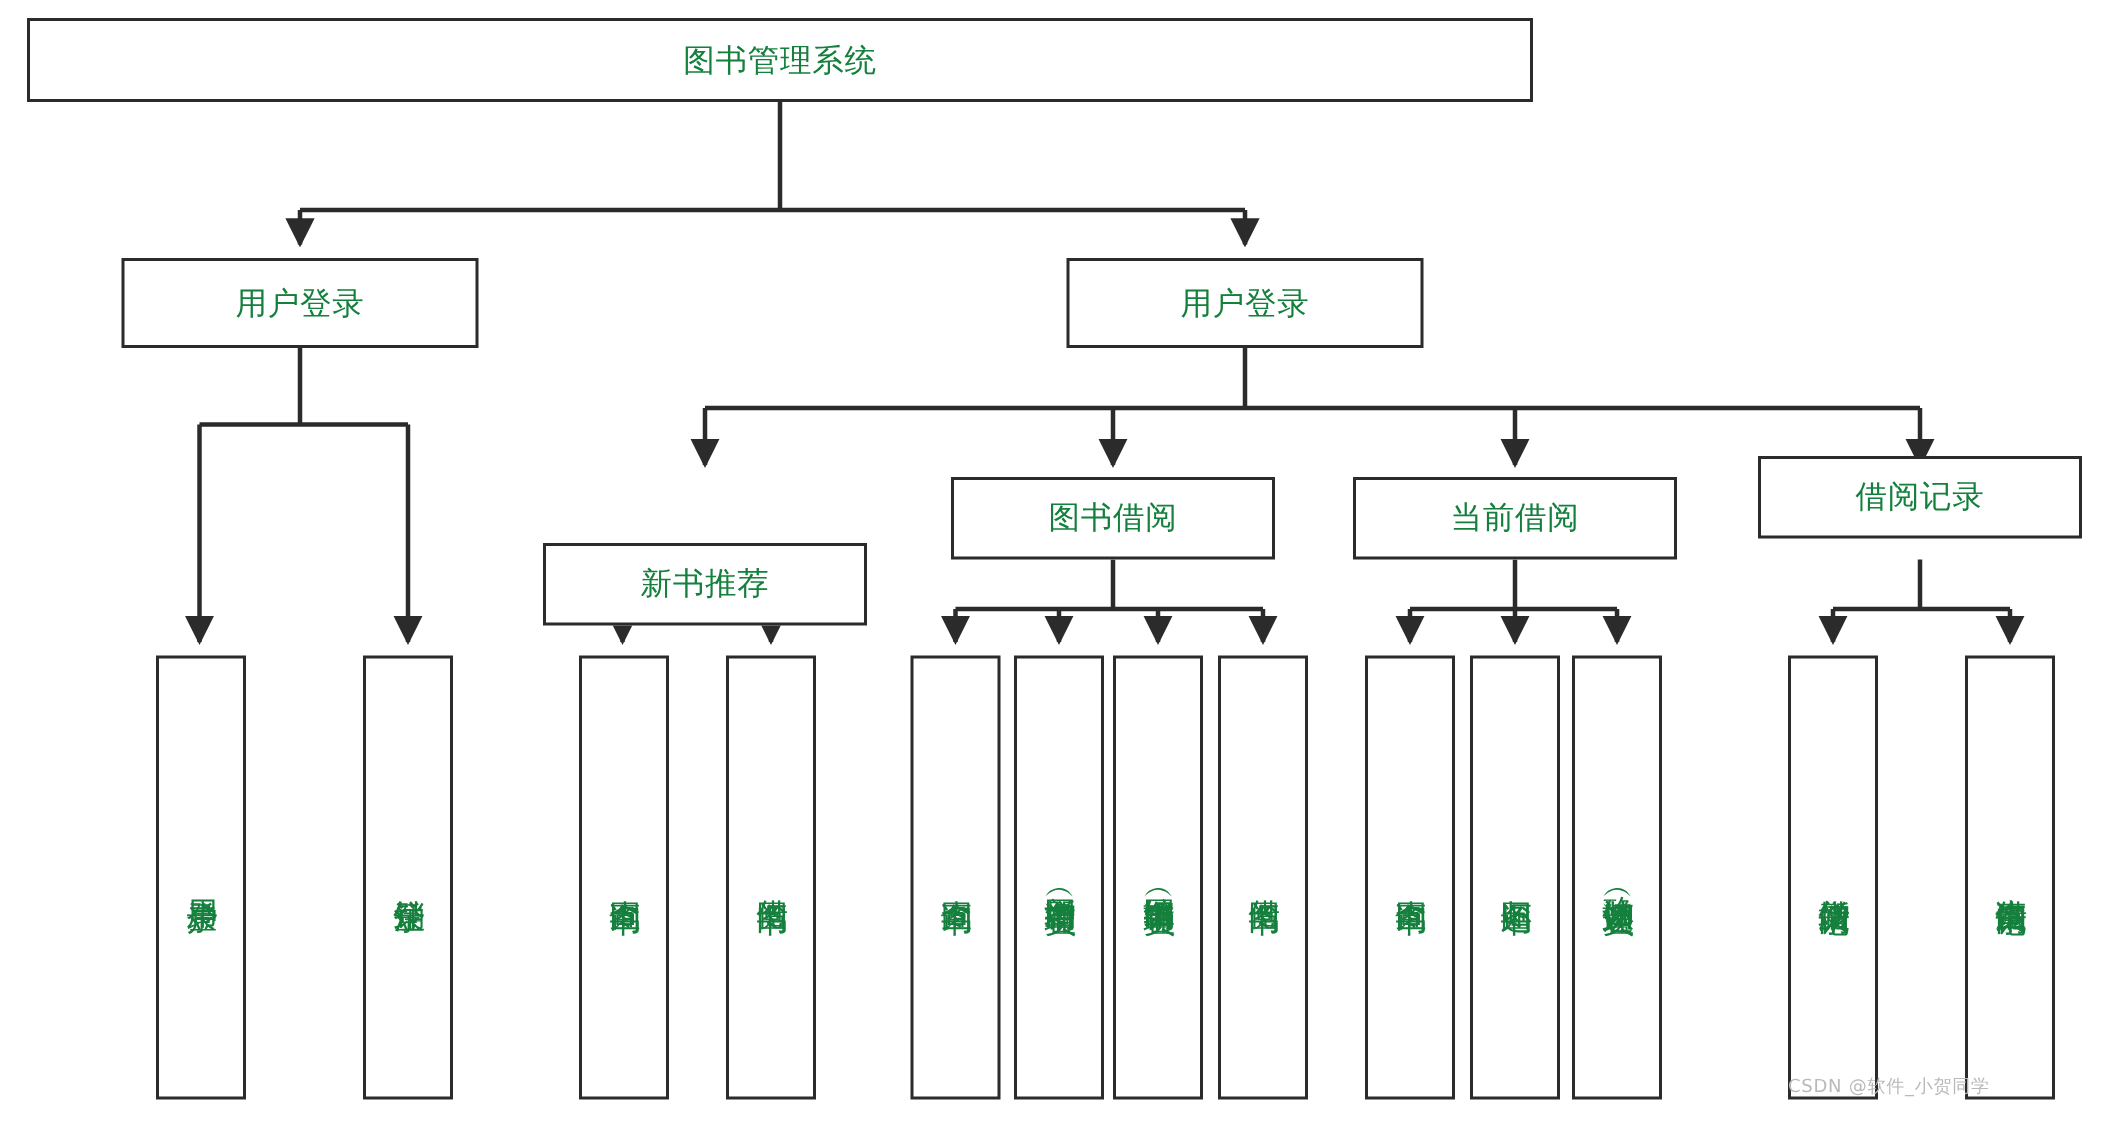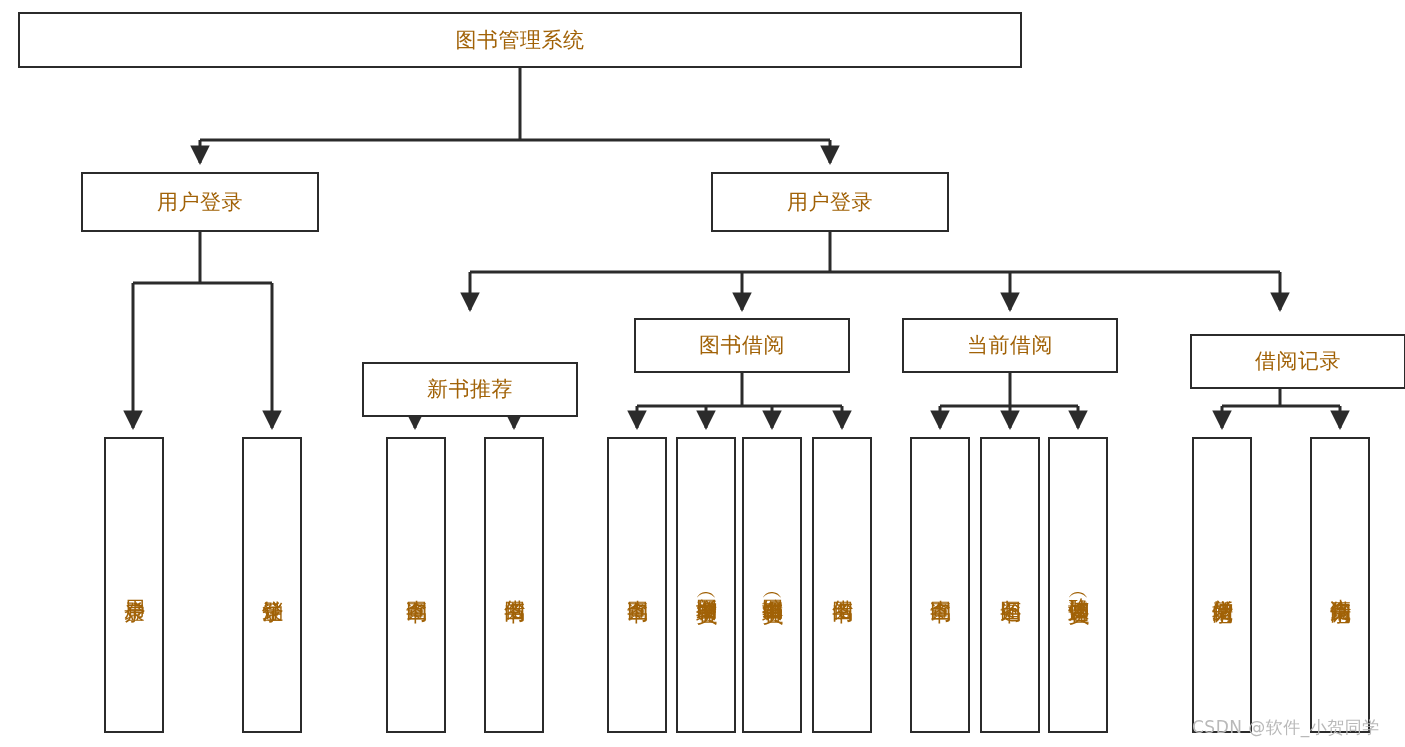--- a/index.html
+++ b/index.html
@@ -27,21 +27,21 @@
     pointer-events: none;
   }
   .node {
     position: absolute;
     box-sizing: border-box;
     background: #ffffff;
     border: 2px solid #2b2b2b;
     display: flex;
     align-items: center;
     justify-content: center;
-    color: #a16207;
+    color: #15803d;
   }
   .node-label {
     display: block;
     text-align: center;
     line-height: 1.18;
     letter-spacing: 0.5px;
   }
   .node-root .node-label,
   .node-l2 .node-label,
   .node-l3 .node-label {
@@ -53,21 +53,21 @@
   .node-leaf .node-label {
     writing-mode: vertical-rl;
     text-orientation: upright;
     font-size: 21px;
     line-height: 1.12;
     letter-spacing: 1px;
     white-space: nowrap;
   }
   .watermark {
     position: absolute;
-    font-size: 17px;
+    font-size: 12px;
     color: #b9b9b9;
     letter-spacing: 0.5px;
     white-space: nowrap;
     user-select: none;
     text-align: center;
   }
 </style>
 </head>
 <body>
 
@@ -137,21 +137,21 @@
 
   <div class="node node-l3" style="left:362px; top:318px; width:216px; height:55px;margin-top:44px;">
     <span class="node-label">新书推荐</span>
   </div>
   <div class="node node-l3" style="left:902px; top:318px; width:216px; height:55px;">
     <span class="node-label">当前借阅</span>
   </div>
   <div class="node node-l3" style="left:634px; top:318px; width:216px; height:55px;">
     <span class="node-label">图书借阅</span>
   </div>
-  <div class="node node-l3" style="left:1172px; top:334px; width:216px; height:55px;margin-left:18px;">
+  <div class="node node-l3" style="left:1172px; top:304px; width:216px; height:55px;">
     <span class="node-label">借阅记录</span>
   </div>
 
   <div class="node node-leaf" style="left:104px; top:437px; width:60px; height:296px;">
     <span class="node-label">用户登录</span>
   </div>
   <div class="node node-leaf" style="left:242px; top:437px; width:60px; height:296px;">
     <span class="node-label">注销登录</span>
   </div>
 

